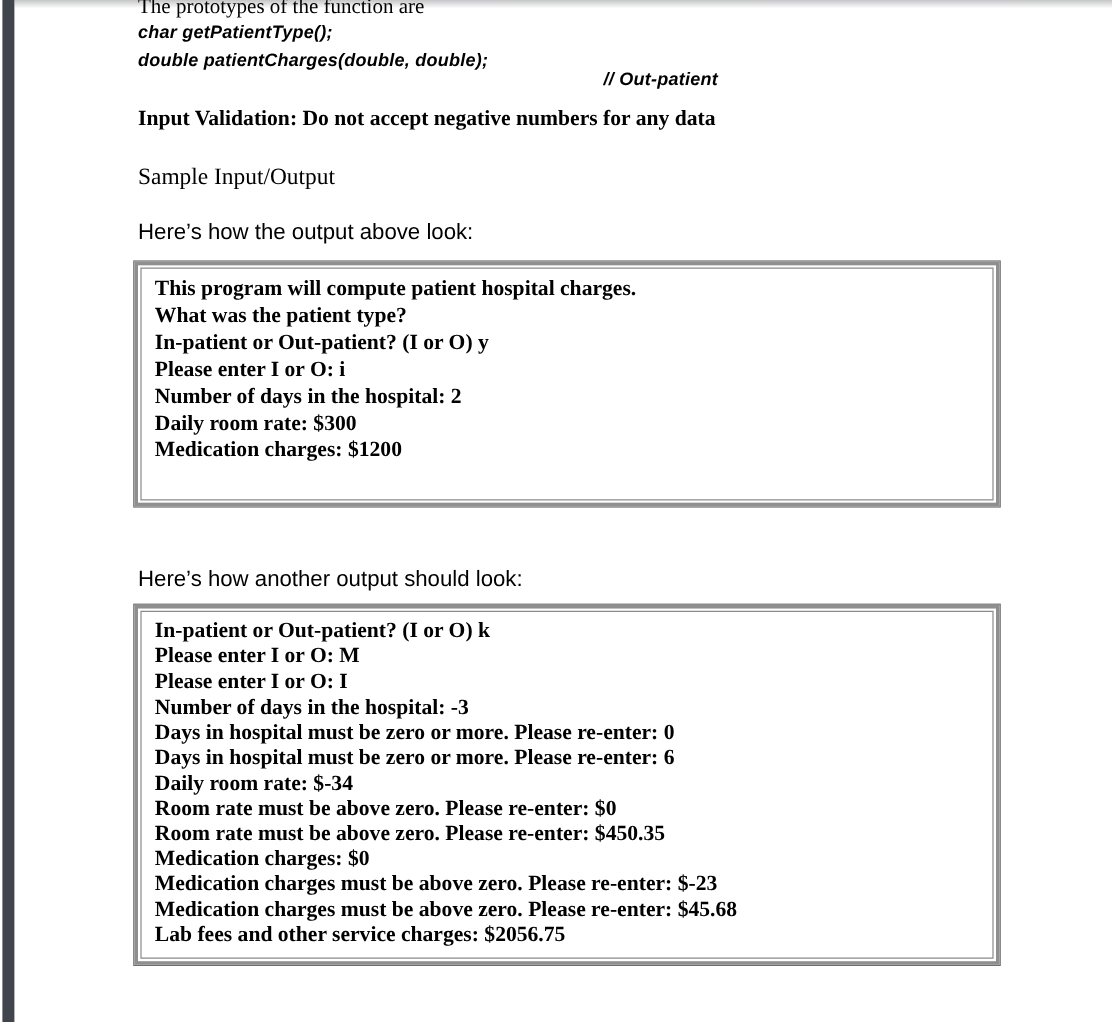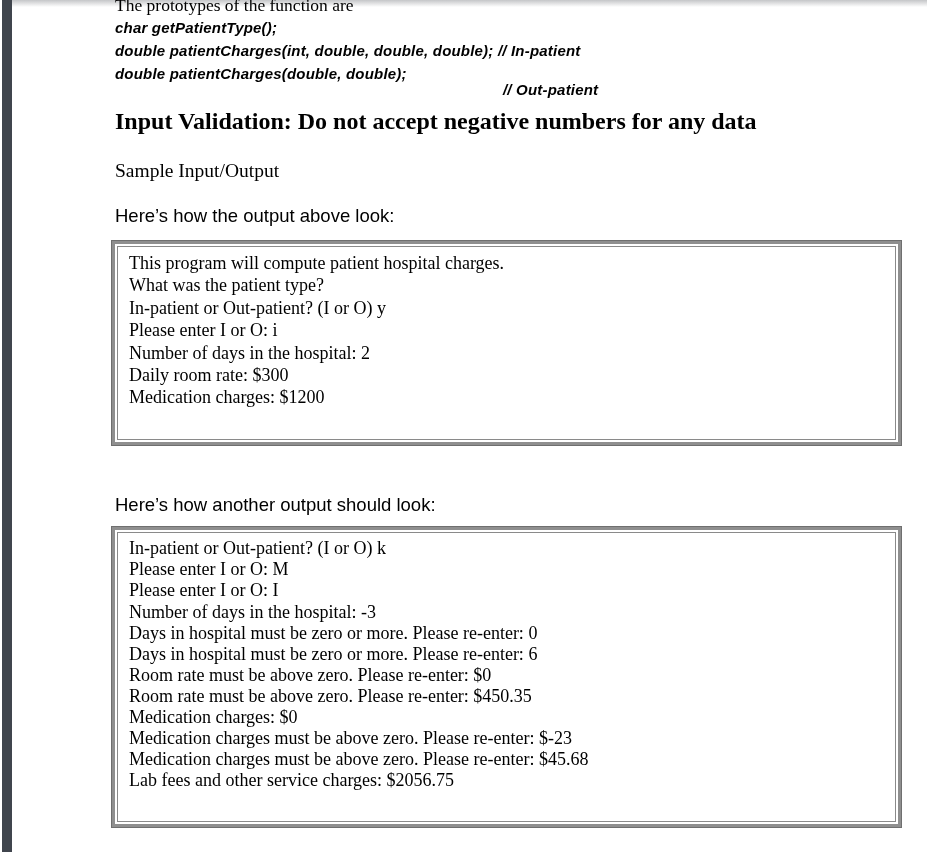--- a/index.html
+++ b/index.html
@@ -12,48 +12,47 @@
   .top-shade{position:absolute;left:12px;right:0;top:0;height:7px;
     background:linear-gradient(rgba(125,128,133,.45), rgba(255,255,255,0));pointer-events:none}
   .doc{position:absolute;left:115px;top:0;width:721px}
 
   .intro{margin-top:-6px;font-size:17.5px;line-height:22px}
   .proto{font-family:"Liberation Sans", sans-serif;font-weight:700;font-style:italic;
     font-size:15px;line-height:23px;letter-spacing:.2px}
   .proto-split{position:relative}
   .proto-comment{position:absolute;left:388px;top:16px}
 
-  .validation{margin:23px 0 0;font-size:24px;line-height:27px;font-weight:700}
+  .validation{margin:23px 0 0;font-size:18px;line-height:27px;font-weight:700}
   .sample{margin:24px 0 0;font-size:19.5px;line-height:24px;font-weight:400}
   .caption{margin-top:21px;font-family:"Liberation Sans", sans-serif;font-size:18.5px;line-height:23px}
   .caption-2{margin-top:48px}
 
   .console{
-    box-sizing:border-box;width:789px;margin-left:-3px;margin-top:14px;
+    box-sizing:border-box;width:721px;margin-left:-3px;margin-top:14px;
     background:#fff;border:3px solid #8f8f8f;
     box-shadow:0 0 0 1px #6f6f6f, inset 0 0 0 2px #ffffff, inset 0 0 0 3px #8a8a8a;
-    padding:8px 14px 11px;font-size:18px;
+    padding:8px 14px 11px;font-size:18px;font-weight:bold;
   }
   .console-2{margin-top:11px;height:300px}
   .console-1 .console-line{line-height:22.4px;min-height:22.4px}
   .console-2 .console-line{line-height:21.1px;min-height:21.1px}
 </style>
 </head>
 <body>
 
 <div class="gutter"></div>
 <div class="top-shade"></div>
 
 <div class="doc">
 
   <div class="intro">The prototypes of the function are</div>
 
   <div class="proto">char getPatientType();</div>
 
-  <div class="proto">double patientCharges(int, double, double, double); // In-patient</div>
 
   <div class="proto proto-split">
     <span>double patientCharges(double, double);</span>
     <span class="proto-comment">// Out-patient</span>
   </div>
 
   <div class="validation">Input Validation: Do not accept negative numbers for any data</div>
 
   <div class="sample">Sample Input/Output</div>
 
@@ -89,20 +88,21 @@
       <div class="console-line">Please enter I or O: M</div>
 
       <div class="console-line">Please enter I or O: I</div>
 
       <div class="console-line">Number of days in the hospital: -3</div>
 
       <div class="console-line">Days in hospital must be zero or more. Please re-enter: 0</div>
 
       <div class="console-line">Days in hospital must be zero or more. Please re-enter: 6</div>
 
+      <div class="console-line">Daily room rate: $-34</div>
 
       <div class="console-line">Room rate must be above zero. Please re-enter: $0</div>
 
       <div class="console-line">Room rate must be above zero. Please re-enter: $450.35</div>
 
       <div class="console-line">Medication charges: $0</div>
 
       <div class="console-line">Medication charges must be above zero. Please re-enter: $-23</div>
 
       <div class="console-line">Medication charges must be above zero. Please re-enter: $45.68</div>

